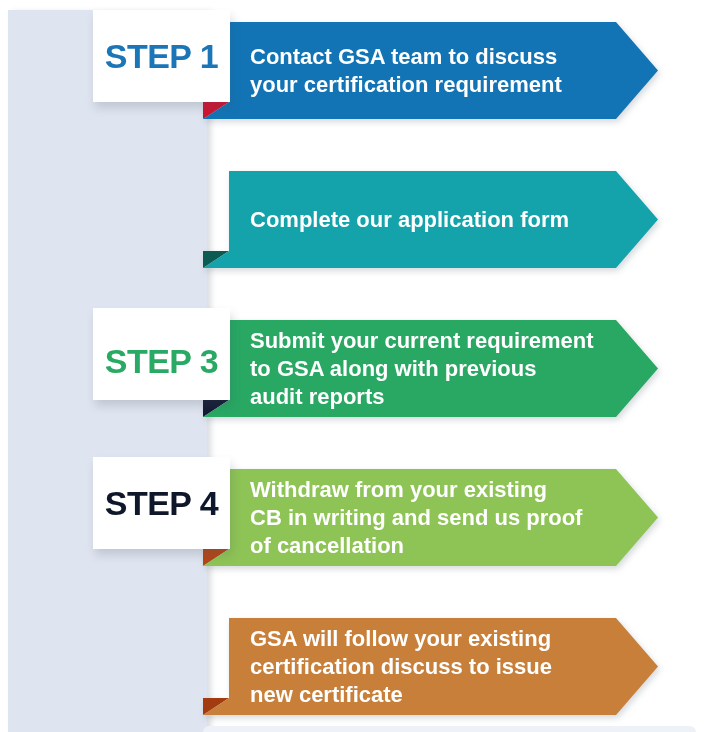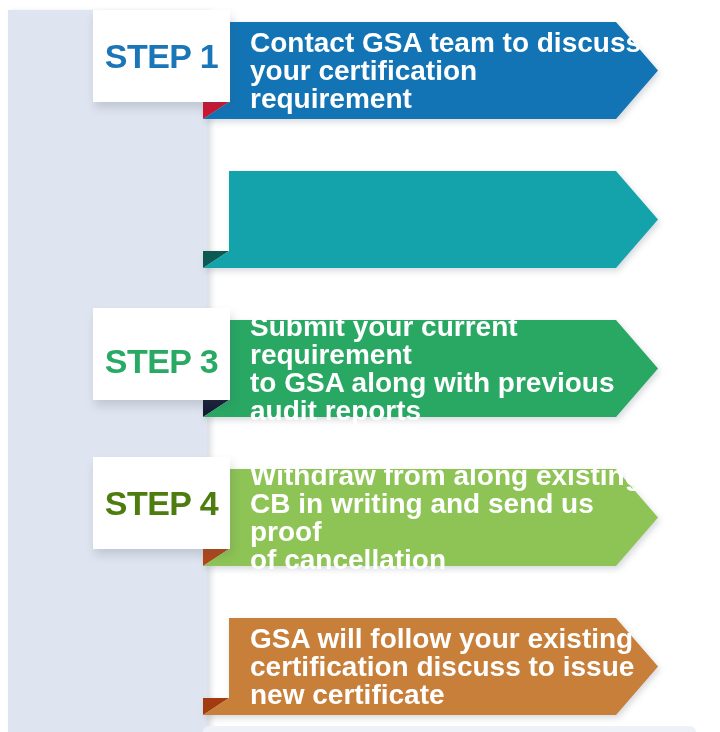--- a/index.html
+++ b/index.html
@@ -37,21 +37,21 @@
     z-index:3;
   }
   .step-label{
     font-size:34px;font-weight:700;letter-spacing:-0.5px;
     white-space:nowrap;
   }
   .banner-text{
     position:absolute;left:250px;top:12px;width:392px;height:97px;
     display:flex;align-items:center;
     z-index:3;
-    color:#ffffff;font-size:28px;font-weight:700;line-height:28px;
+    color:#ffffff;font-size:22px;font-weight:700;line-height:28px;
     white-space:pre-line;
   }
 </style>
 </head>
 <body>
 
 <div class="canvas">
 
   <div class="side-panel" style="background: rgb(223, 229, 240);"></div>
   <div class="bottom-partial" style="background: rgb(238, 241, 248);"></div>
@@ -66,20 +66,21 @@
     </div>
     <div class="banner-text">Contact GSA team to discuss
 your certification requirement</div>
   </div>
 
   <div class="step" style="top:159px">
     <svg class="step-svg" viewBox="0 0 455 97">
       <polygon class="fold" points="0,80 26,80 0,97" fill="#0d5a53"></polygon>
       <polygon class="banner" points="26,0 413,0 455,48.5 413,97 0,97 26,80" fill="#14a3ab"></polygon>
     </svg>
+    <div class="banner-text">Complete our application form</div>
   </div>
 
   <div class="step" style="top:308px">
     <svg class="step-svg" viewBox="0 0 455 97">
       <polygon class="fold" points="0,80 26,80 0,97" fill="#141b33"></polygon>
       <polygon class="banner" points="26,0 413,0 455,48.5 413,97 0,97 26,80" fill="#28a863"></polygon>
     </svg>
     <div class="step-card">
       <span class="step-label" style="color: rgb(41, 170, 100); margin-top: 15px;">STEP 3</span>
     </div>
@@ -87,23 +88,23 @@
 to GSA along with previous
 audit reports</div>
   </div>
 
   <div class="step" style="top:457px">
     <svg class="step-svg" viewBox="0 0 455 97">
       <polygon class="fold" points="0,80 26,80 0,97" fill="#b34617"></polygon>
       <polygon class="banner" points="26,0 413,0 455,48.5 413,97 0,97 26,80" fill="#8ec455"></polygon>
     </svg>
     <div class="step-card">
-      <span class="step-label" style="color: #4d7c0f;">STEP 4</span>
+      <span class="step-label" style="color: #0f172a;">STEP 4</span>
     </div>
-    <div class="banner-text">Withdraw from along existing
+    <div class="banner-text">Withdraw from your existing
 CB in writing and send us proof
 of cancellation</div>
   </div>
 
   <div class="step" style="top:606px">
     <svg class="step-svg" viewBox="0 0 455 97">
       <polygon class="fold" points="0,80 26,80 0,97" fill="#a23c10"></polygon>
       <polygon class="banner" points="26,0 413,0 455,48.5 413,97 0,97 26,80" fill="#c77f3a"></polygon>
     </svg>
     <div class="banner-text">GSA will follow your existing

